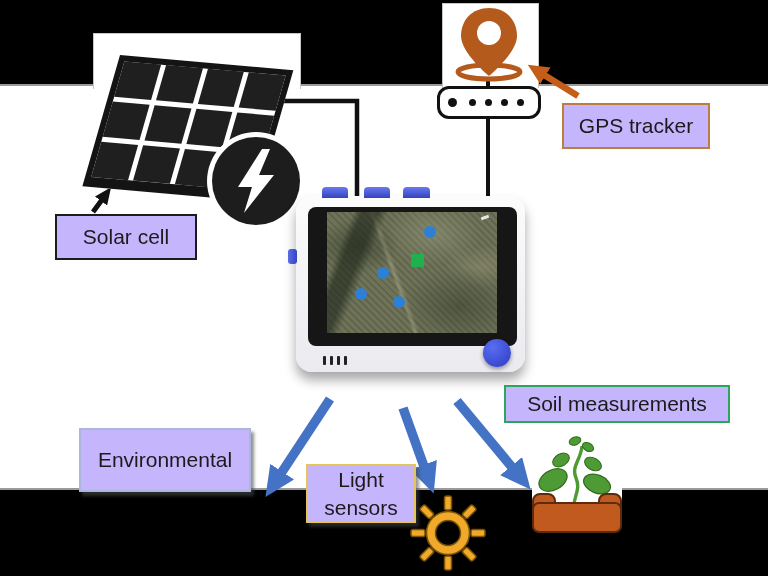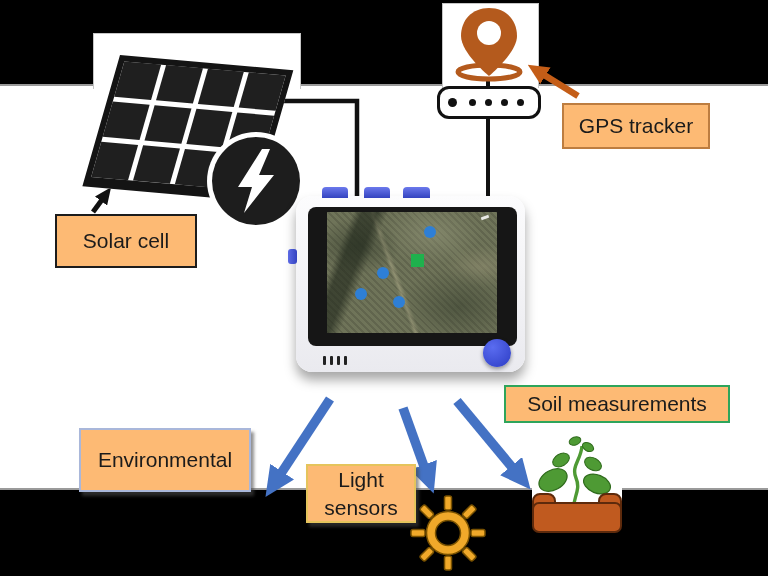--- a/index.html
+++ b/index.html
@@ -57,23 +57,23 @@
        transform:rotate(-20deg);}
   .mk-dot{position:absolute;width:12px;height:12px;border-radius:50%;}
   .mk-square{position:absolute;width:13px;height:13px;}
   .speaker{position:absolute;left:27px;top:160px;display:flex;gap:4px;}
   .speaker i{display:block;width:3px;height:9px;background:#222;border-radius:1px;}
   .dev-btn{position:absolute;left:187px;top:143px;width:28px;height:28px;border-radius:50%;
        background:radial-gradient(circle at 35% 30%,#5a6cf0,#2c3cc4);
        box-shadow:0 2px 4px rgba(0,0,0,.4);}
   
   .lbl{position:absolute;display:flex;flex-direction:column;align-items:center;justify-content:center;
-       background:#fdba74;font-size:21px;line-height:1.32;color:#1b1b1b;text-align:center;z-index:6;
+       background:#c4b5fd;font-size:21px;line-height:1.32;color:#1b1b1b;text-align:center;z-index:6;
        box-sizing:border-box;}
-  .lbl-solar{left:55px;top:214px;width:142px;height:54px;border:2.5px solid #1c1c1c;align-items:center;}
+  .lbl-solar{left:55px;top:214px;width:142px;height:46px;border:2.5px solid #1c1c1c;align-items:center;}
   .lbl-gps{left:562px;top:103px;width:148px;height:46px;border:2.5px solid #bd7d40;}
   .lbl-env{left:67px;top:428px;width:172px;height:64px;border:2.5px solid #a9b7da;
            box-shadow:3px 4px 3px rgba(70,70,70,.6);margin-left:12px;}
   .lbl-light{left:306px;top:464px;width:110px;height:59px;border:2.5px solid #e5c45c;
            box-shadow:3px 4px 3px rgba(70,70,70,.55);}
   .lbl-soil{left:504px;top:385px;width:226px;height:38px;border:2.5px solid #2ea55b;}
   
   .sun{position:absolute;left:408px;top:493px;z-index:5;}
   .plant{position:absolute;left:527px;top:434px;z-index:5;}
 </style>

